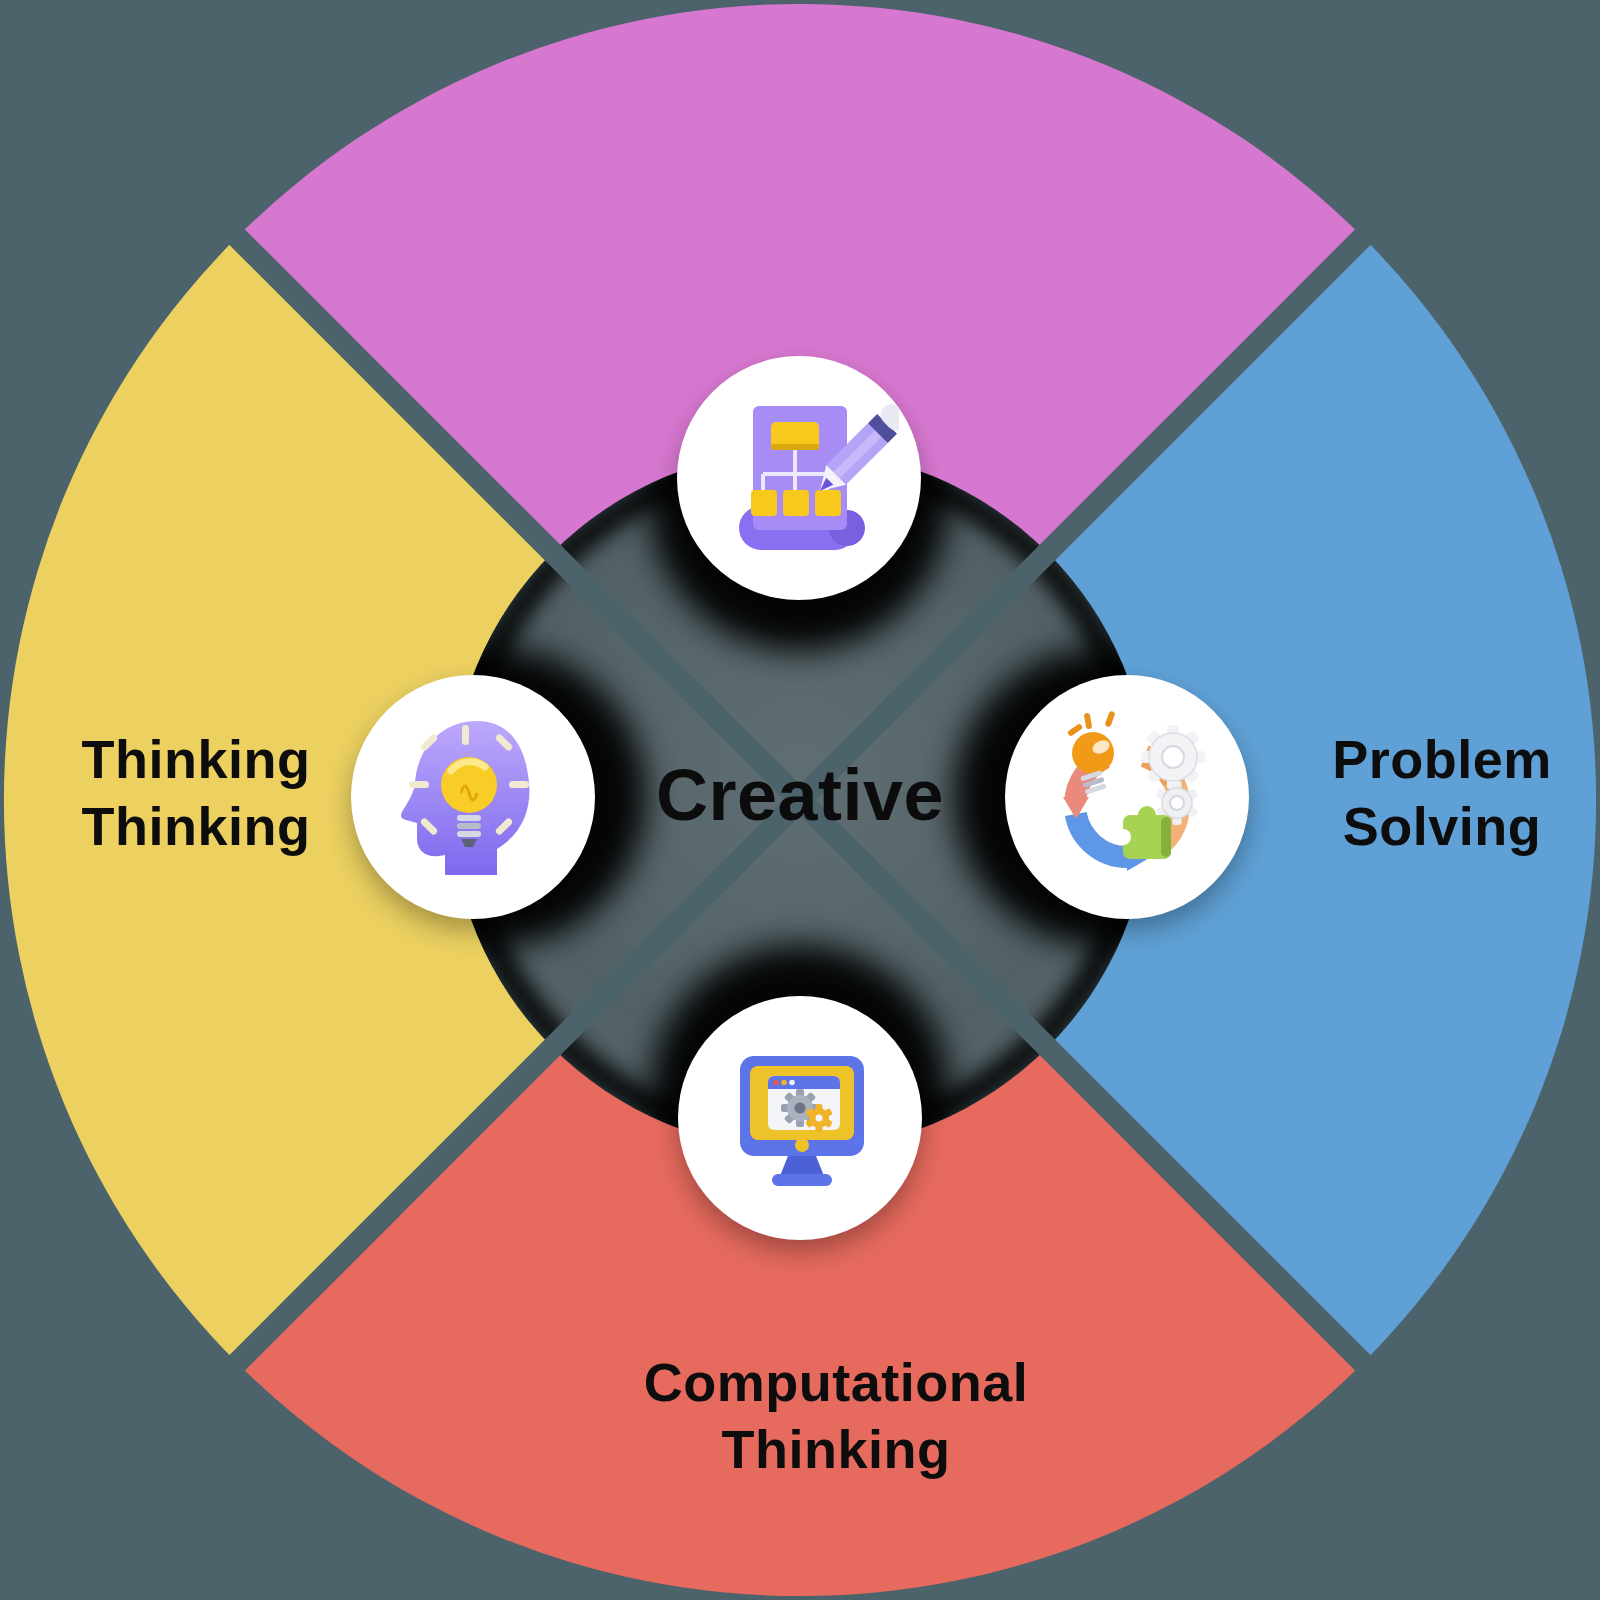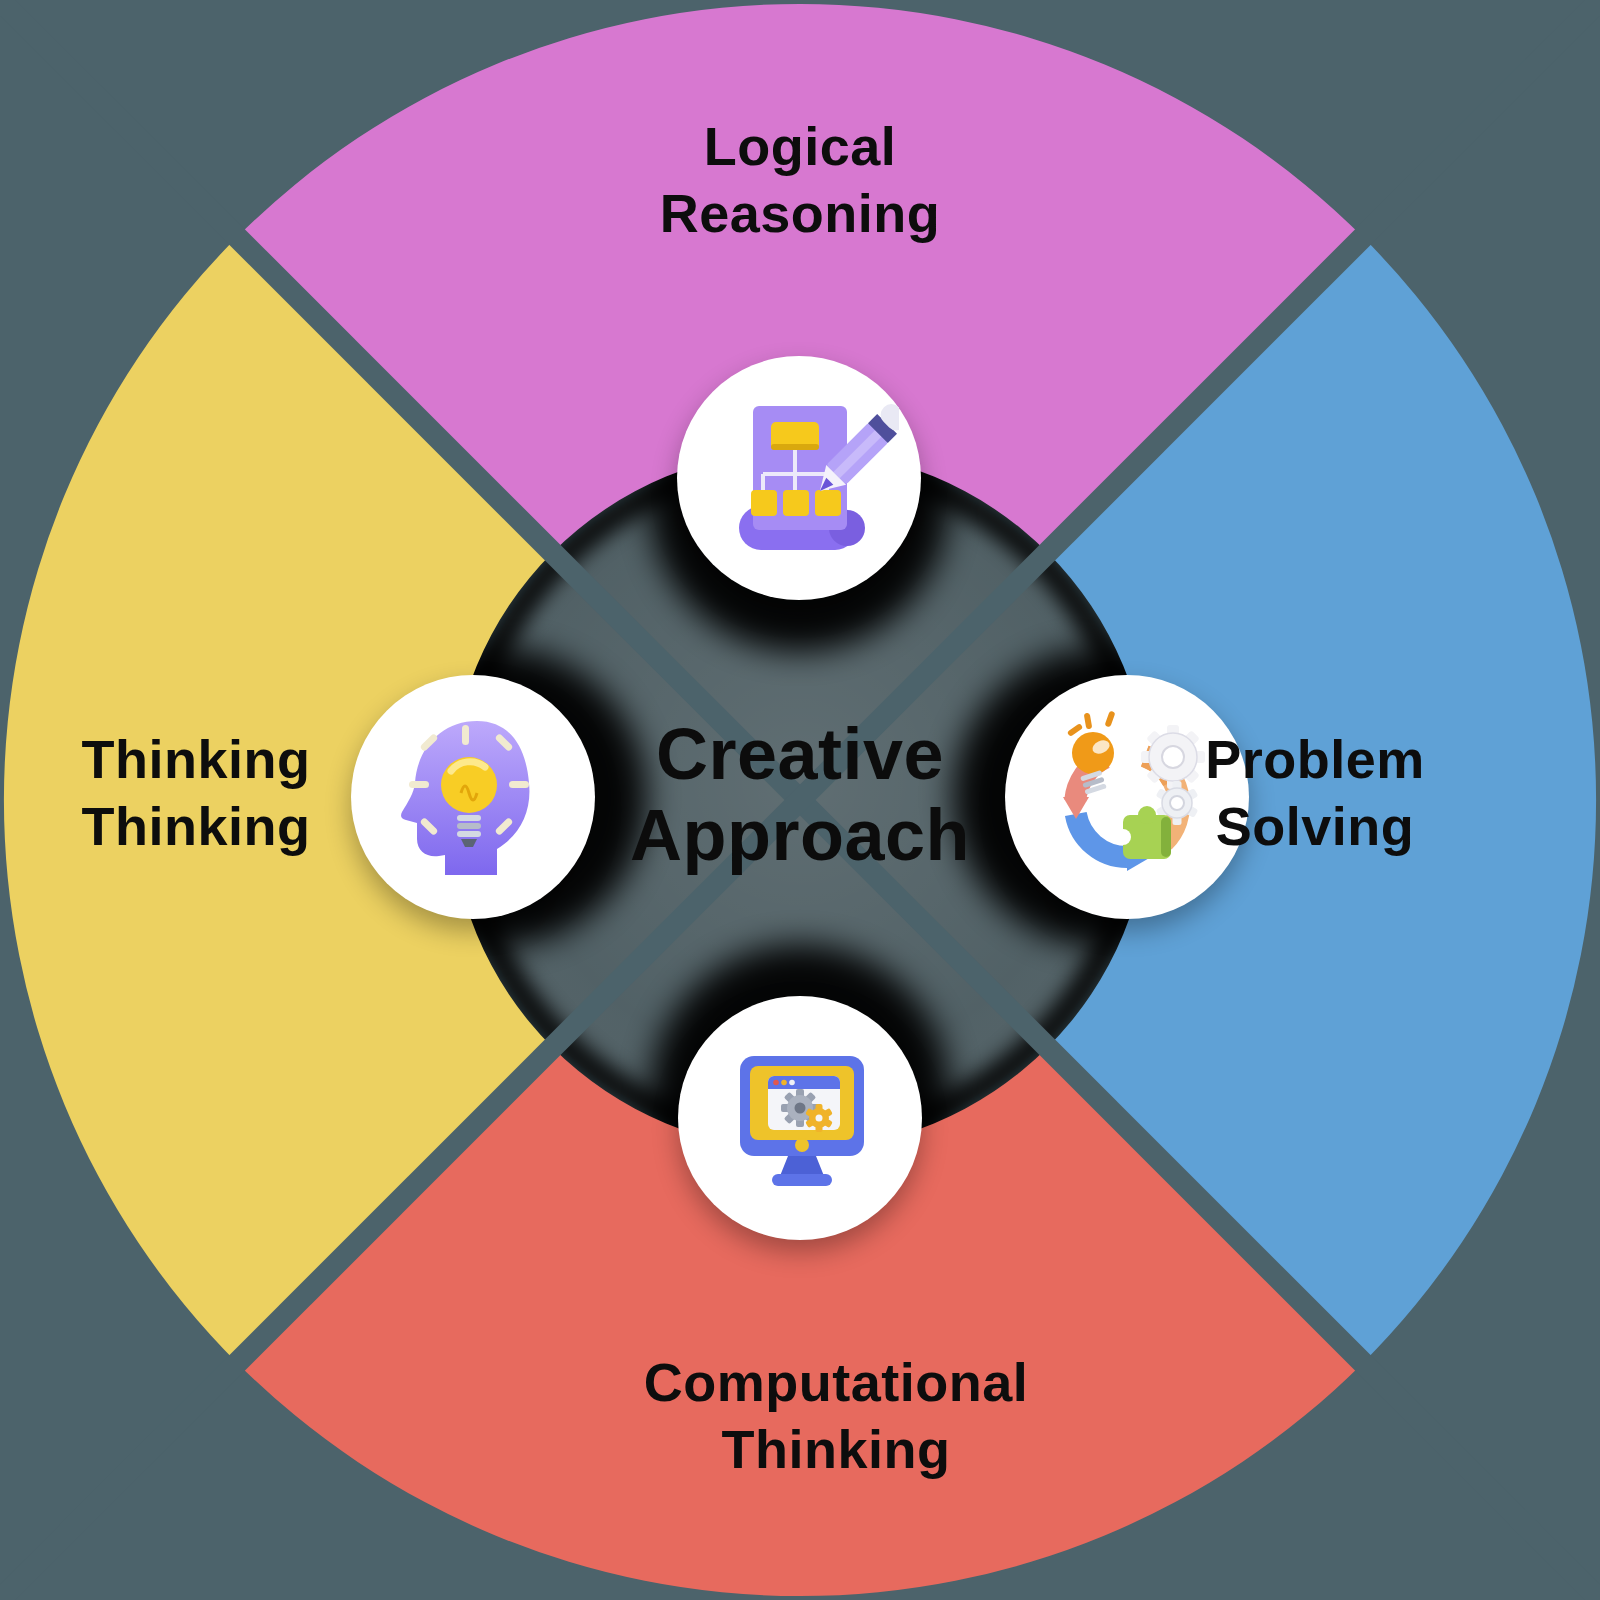--- a/index.html
+++ b/index.html
@@ -11,21 +11,21 @@
                box-shadow:0 12px 26px rgba(0,0,0,0.30);}
   #ic-top{left:677px;top:356px;}
   #ic-left{left:351px;top:675px;}
   #ic-right{left:1005px;top:675px;}
   #ic-bottom{left:678px;top:996px;}
   .q-label{position:absolute;transform:translate(-50%,-50%);text-align:center;
            color:#0d0d0d;font-size:54px;font-weight:700;line-height:1.24;
            letter-spacing:.5px;white-space:nowrap;}
   .q-label span{display:block;}
   #lbl-top{left:800px;top:180px;}
-  #lbl-right{left:1315px;top:793px;}
+  #lbl-right{left:1442px;top:793px;}
   #lbl-left{left:196px;top:793px;}
   #lbl-bottom{left:836px;top:1416px;}
   .center-title{position:absolute;left:800px;top:795px;transform:translate(-50%,-50%);
                 text-align:center;color:#0c0c0c;font-size:72px;font-weight:700;
                 line-height:1.12;letter-spacing:.5px;white-space:nowrap;}
   .center-title span{display:block;}
 </style>
 </head>
 <body>
 
@@ -216,35 +216,30 @@
         </g>
         <circle cx="119" cy="100" r="10" fill="#f0b32a"></circle>
         <circle cx="119" cy="100" r="3.5" fill="#f4f5f9"></circle>
       </g>
       <circle cx="102" cy="127" r="7" fill="#eec32a"></circle>
       <path d="M88,138 L116,138 L124,158 L80,158 Z" fill="#4c61d6"></path>
       <rect x="72" y="156" width="60" height="12" rx="6" fill="#5d73e8"></rect>
     </svg>
   </div>
 
-  <div class="q-label" id="lbl-top">
-    <span>Logical</span>
-    <span>Reasoning</span>
-  </div>
   <div class="q-label" id="lbl-right">
     <span>Problem</span>
     <span>Solving</span>
   </div>
   <div class="q-label" id="lbl-bottom">
     <span>Computational</span>
     <span>Thinking</span>
   </div>
   <div class="q-label" id="lbl-left">
     <span>Thinking</span>
     <span>Thinking</span>
   </div>
 
   <div class="center-title">
     <span>Creative</span>
-    <span>Approach</span>
   </div>
 
 </div>
 
 </body></html>

